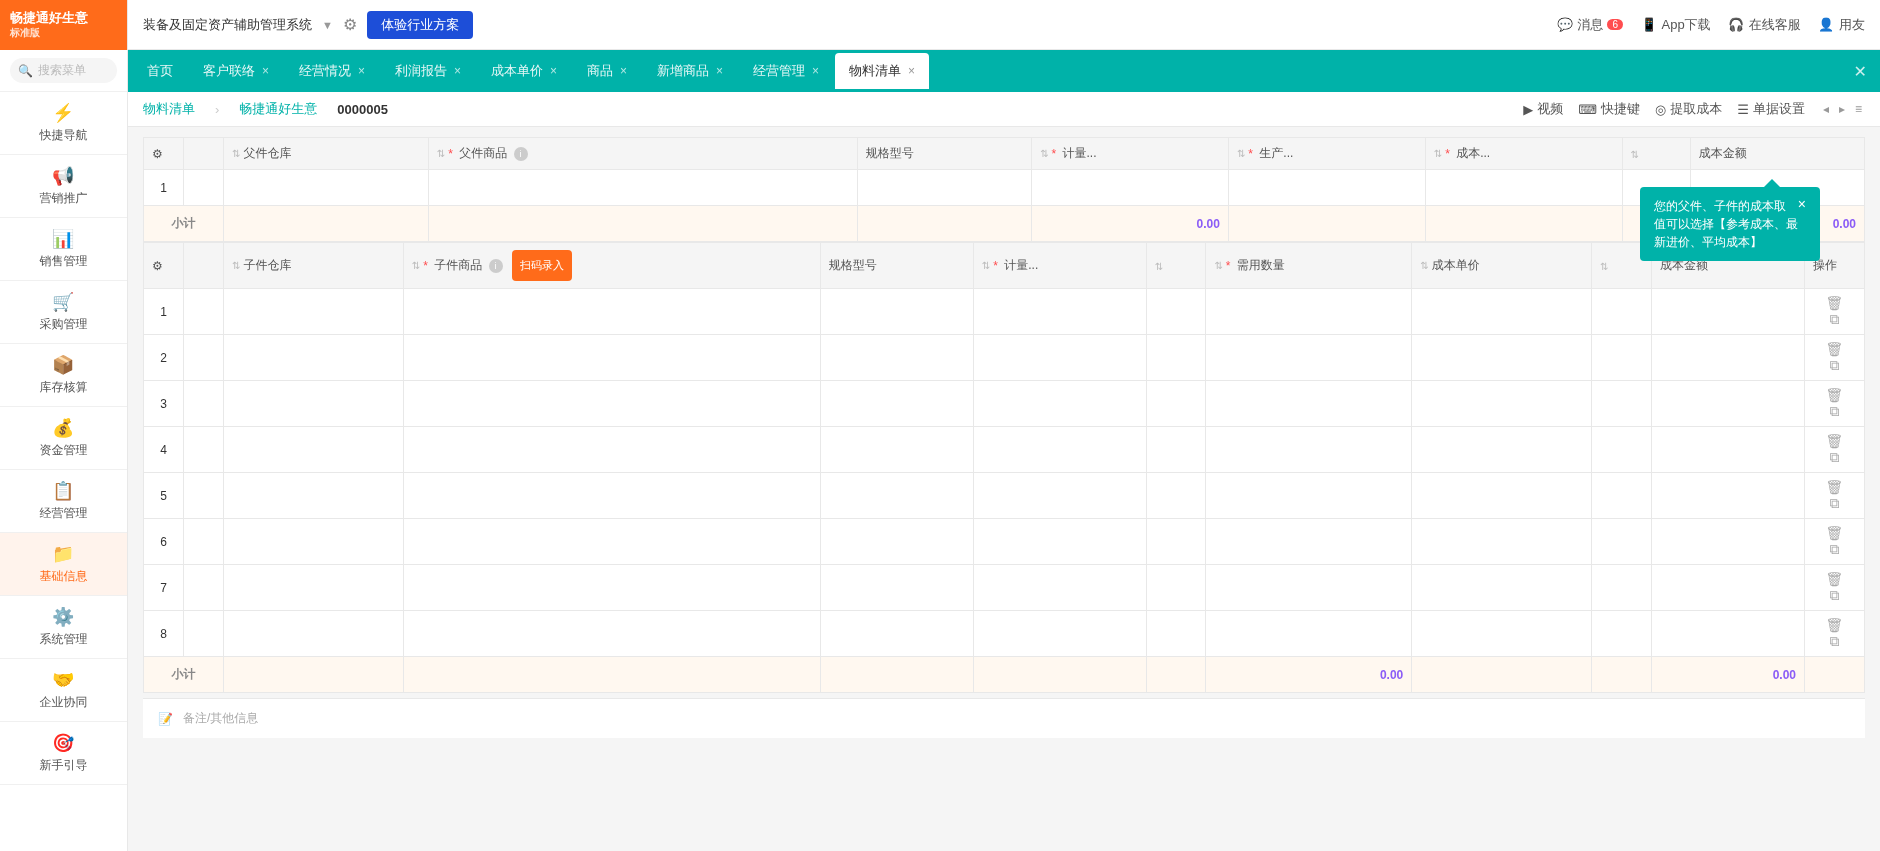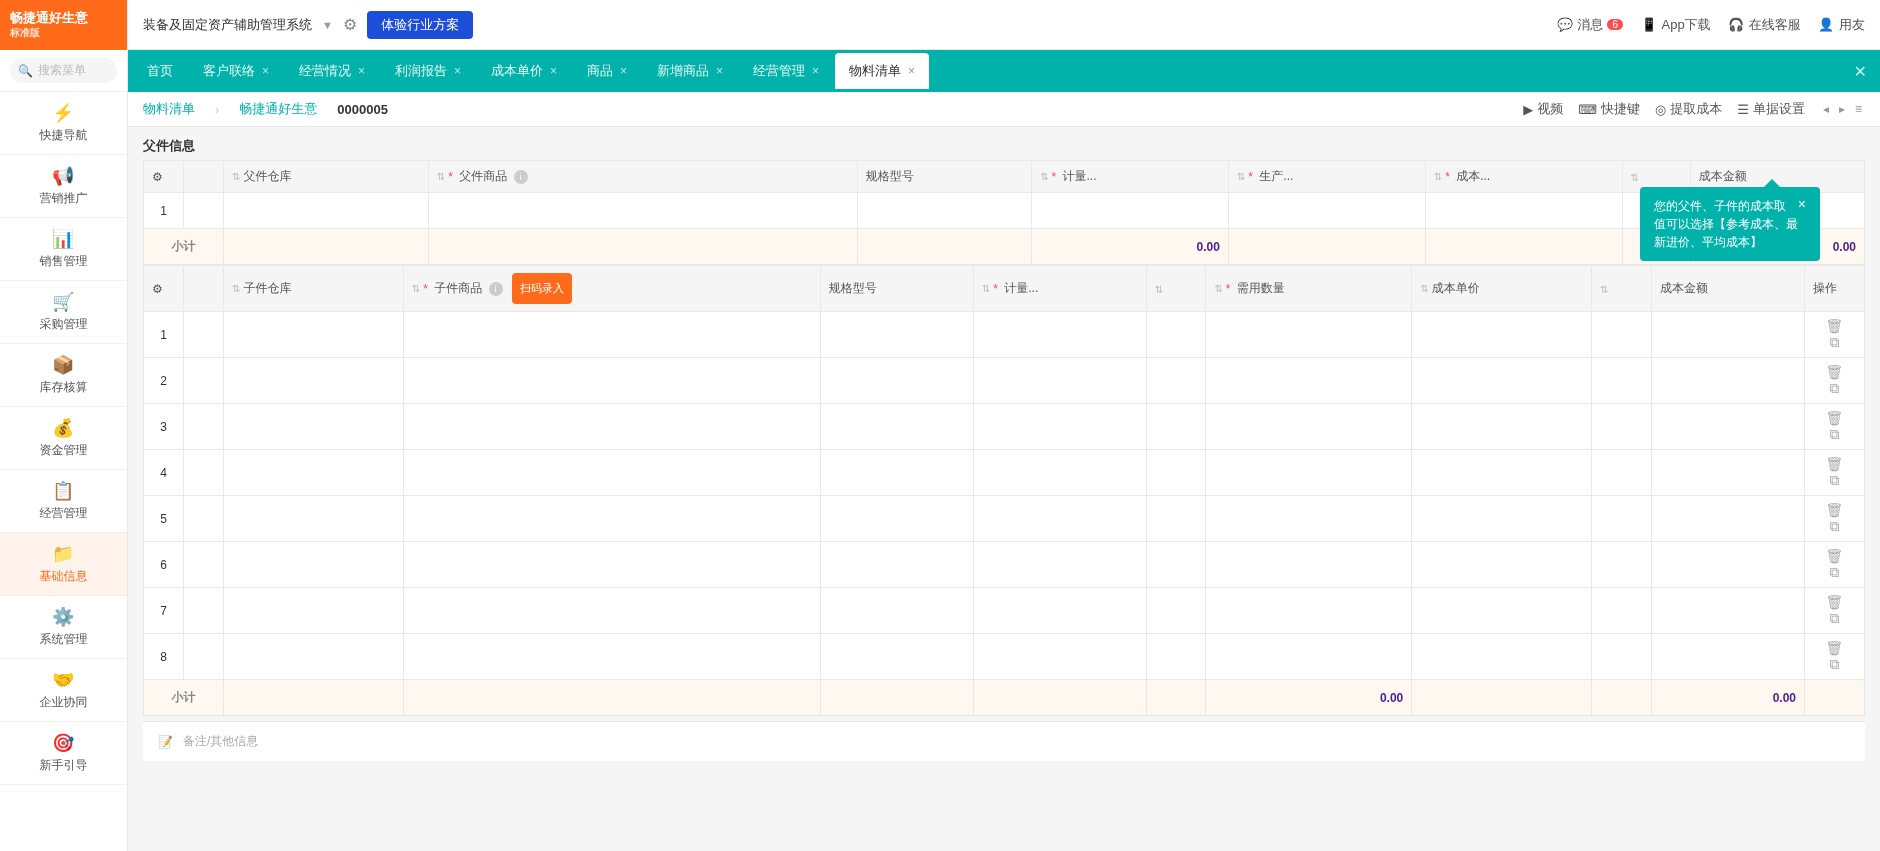--- a/index.html
+++ b/index.html
@@ -215,21 +215,21 @@
     }
     .data-table td {
       border: 1px solid #e8e8e8;
       padding: 6px 8px;
       color: #333;
       height: 36px;
     }
     .data-table tr.subtotal td {
       background: #fff8f0;
       font-weight: bold;
-      color: #4c1d95;
+      color: #8b5cf6;
       text-align: right;
     }
     .required-star { color: #ff4d4f; }
     .col-num { width: 40px; text-align: center; color: #999; }
     .col-actions { width: 60px; text-align: center; }
     .th-settings { width: 40px; text-align: center; }
 
     .scan-btn {
       background: #ff6b1a;
       color: #fff;
@@ -512,21 +512,20 @@
       </div>
     </div>
 
     <div class="page-body">
 
       <div class="tooltip-box">
         <span class="tooltip-close">×</span>
         <span>您的父件、子件的成本取值可以选择【参考成本、最新进价、平均成本】</span>
       </div>
 
-      <div class="section-title">父件信息</div>
       <table class="data-table">
         <thead>
           <tr>
             <th class="th-settings">⚙</th>
             <th class="col-num"></th>
             <th>
                 <div class="th-inner"><span class="sort-icon">⇅</span>父件仓库</div>
               </th>
             <th>
                 <div class="th-inner"><span class="sort-icon">⇅</span><span class="required-star">*</span>&nbsp;父件商品&nbsp;<span class="info-icon">i</span></div>

